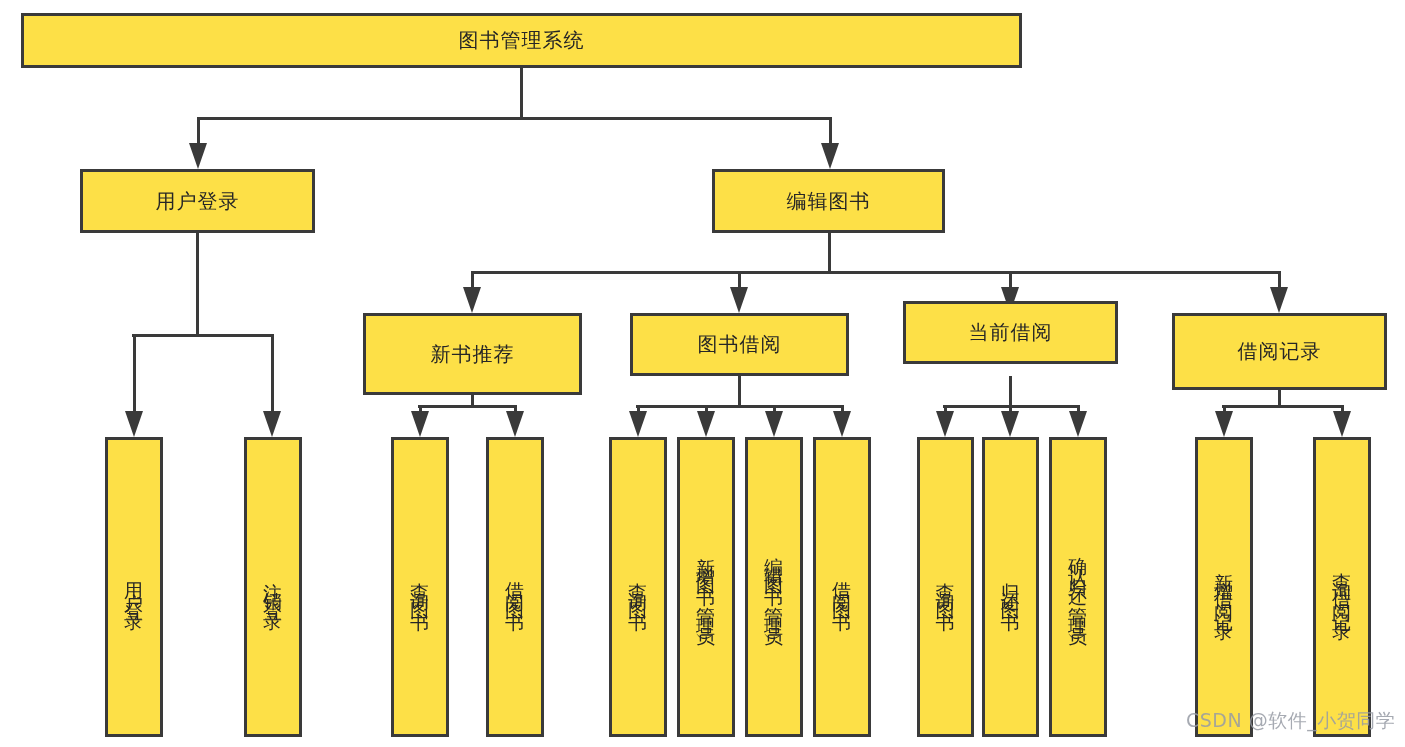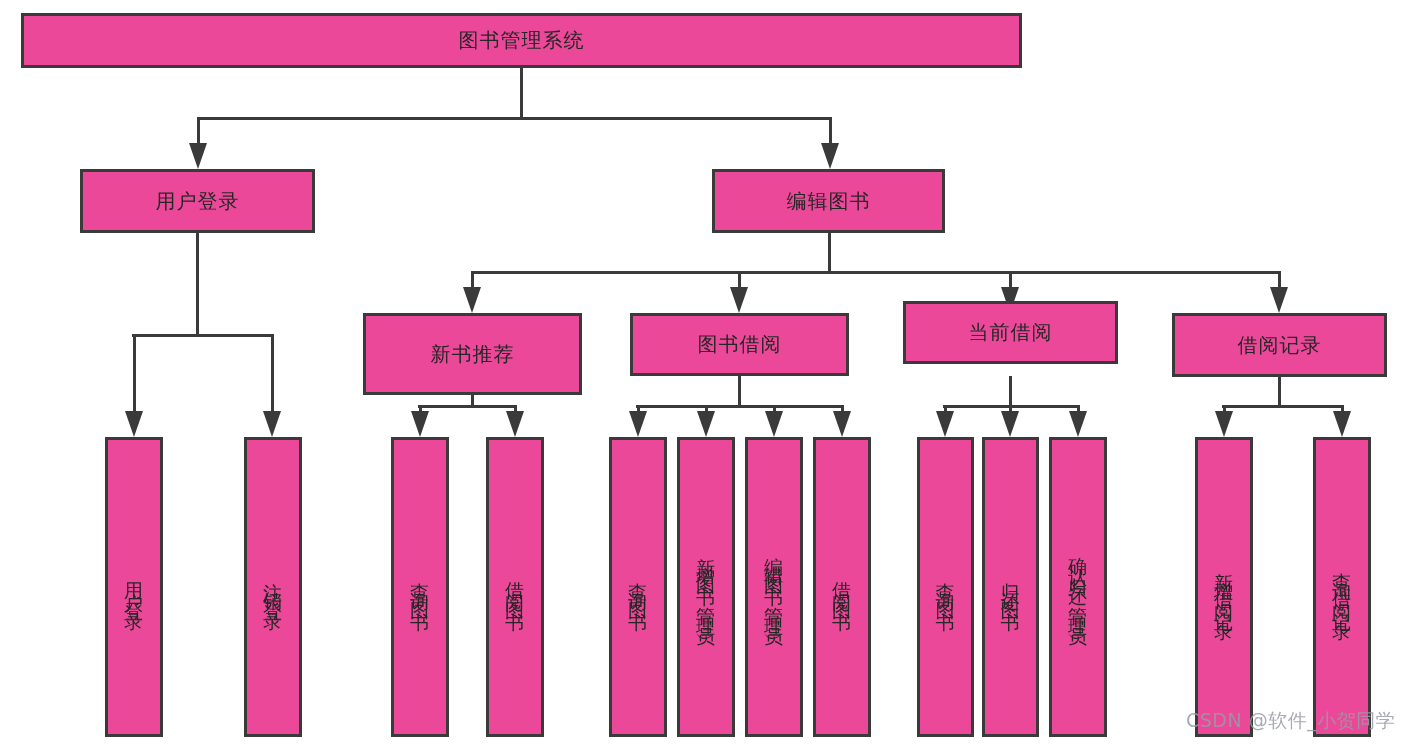--- a/index.html
+++ b/index.html
@@ -8,21 +8,21 @@
     --bg:#ffffff;
   }
   html,body{margin:0;padding:0;background:var(--bg);}
   body{
     width:1405px;height:747px;position:relative;overflow:hidden;
     font-family:"DejaVu Sans","Liberation Sans",sans-serif;
     color:var(--text);
   }
   #canvas{position:absolute;left:0;top:0;width:1405px;height:747px;}
   .node{
-    position:absolute;box-sizing:border-box;background:#ec4899;
+    position:absolute;box-sizing:border-box;background:#fde047;
     border:3px solid var(--line);
     display:flex;align-items:center;justify-content:center;
     text-align:center;color:var(--text);
   }
   .node.h{font-size:20px;letter-spacing:1px;}
   .node.v{
     writing-mode:vertical-rl;text-orientation:mixed;
     font-size:19px;letter-spacing:10px;line-height:1;
   }
   .line{position:absolute;background:var(--line);}
@@ -94,21 +94,21 @@
     <div class="line" style="left: 1222.5px; top: 404.5px; width: 3px; height: 13px;"></div>
     <div class="arrow" style="left: 1215px; top: 411px;"></div>
     <div class="line" style="left: 1340.5px; top: 404.5px; width: 3px; height: 13px;"></div>
     <div class="arrow" style="left: 1333px; top: 411px;"></div>
     <div class="node h" style="left: 21px; top: 13px; width: 1001px; height: 55px;">图书管理系统</div>
     <div class="node h" style="left: 80px; top: 169px; width: 235px; height: 64px;">用户登录</div>
     <div class="node h" style="left: 712px; top: 169px; width: 233px; height: 64px;">编辑图书</div>
     <div class="node h" style="left: 363px; top: 313px; width: 219px; height: 82px;">新书推荐</div>
     <div class="node h" style="left: 630px; top: 313px; width: 219px; height: 63px;">图书借阅</div>
     <div class="node h" style="left: 903px; top: 301px; width: 215px; height: 63px;">当前借阅</div>
-    <div class="node h" style="left: 1172px; top: 313px; width: 215px; height: 64px;">借阅记录</div>
+    <div class="node h" style="left: 1172px; top: 313px; width: 215px; height: 77px;">借阅记录</div>
     <div class="node v" style="left: 105px; top: 437px; width: 58px; height: 300px;">用户登录</div>
     <div class="node v" style="left: 244px; top: 437px; width: 58px; height: 300px;">注销登录</div>
     <div class="node v" style="left: 391px; top: 437px; width: 58px; height: 300px;">查询图书</div>
     <div class="node v" style="left: 486px; top: 437px; width: 58px; height: 300px;">借阅图书</div>
     <div class="node v" style="left: 609px; top: 437px; width: 58px; height: 300px;">查询图书</div>
     <div class="node v" style="left: 677px; top: 437px; width: 58px; height: 300px;">新增图书（管理员）</div>
     <div class="node v" style="left: 745px; top: 437px; width: 58px; height: 300px;">编辑图书（管理员）</div>
     <div class="node v" style="left: 813px; top: 437px; width: 58px; height: 300px;">借阅图书</div>
     <div class="node v" style="left: 917px; top: 437px; width: 57px; height: 300px;">查询图书</div>
     <div class="node v" style="left: 982px; top: 437px; width: 57px; height: 300px;">归还图书</div>

